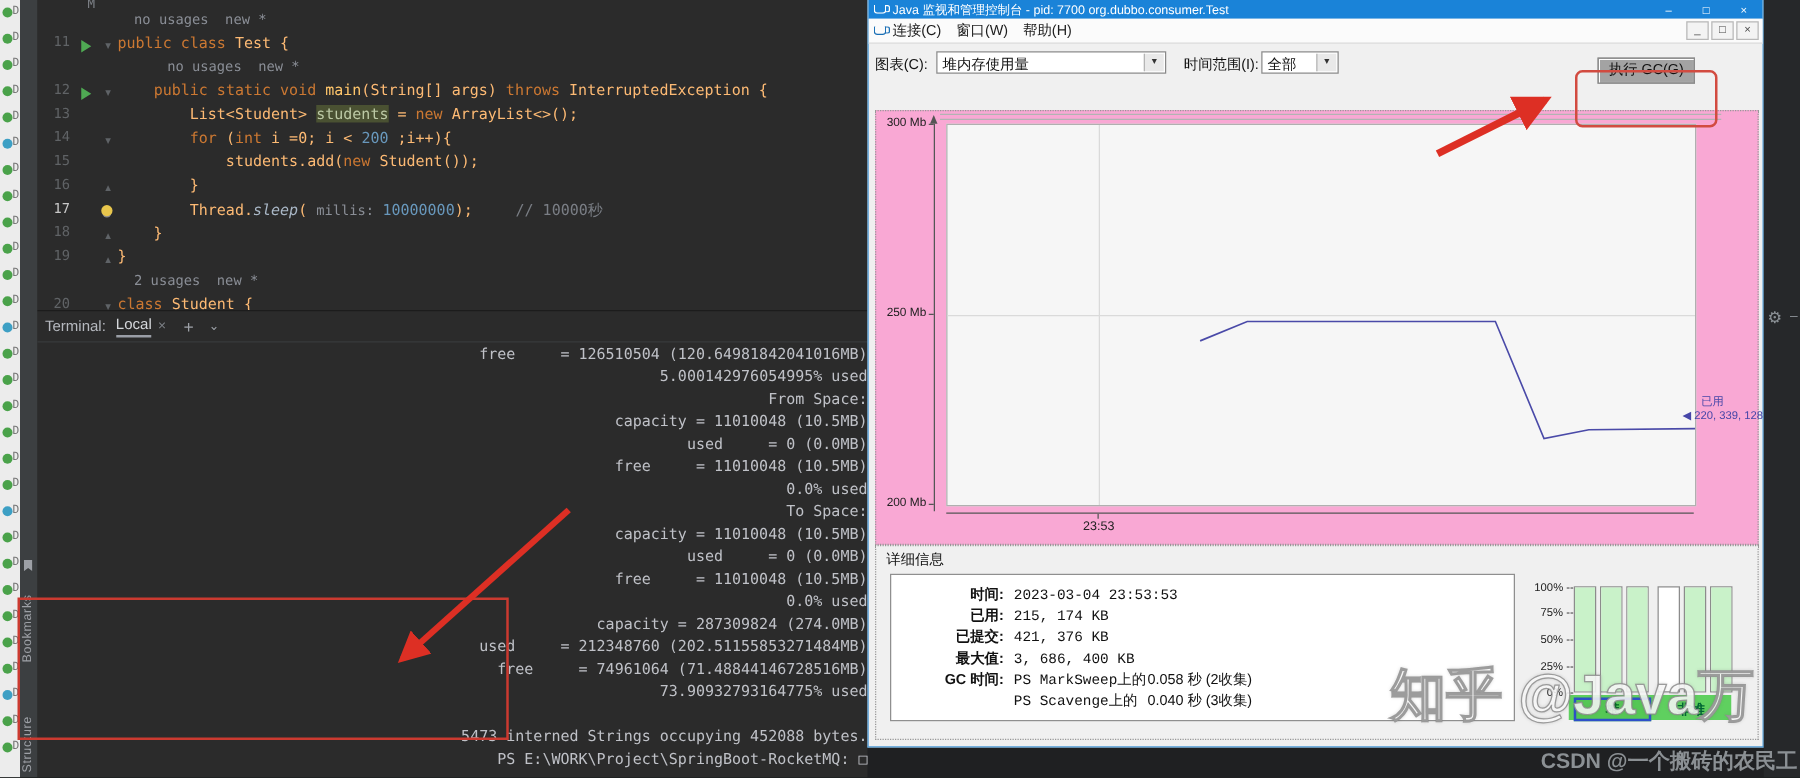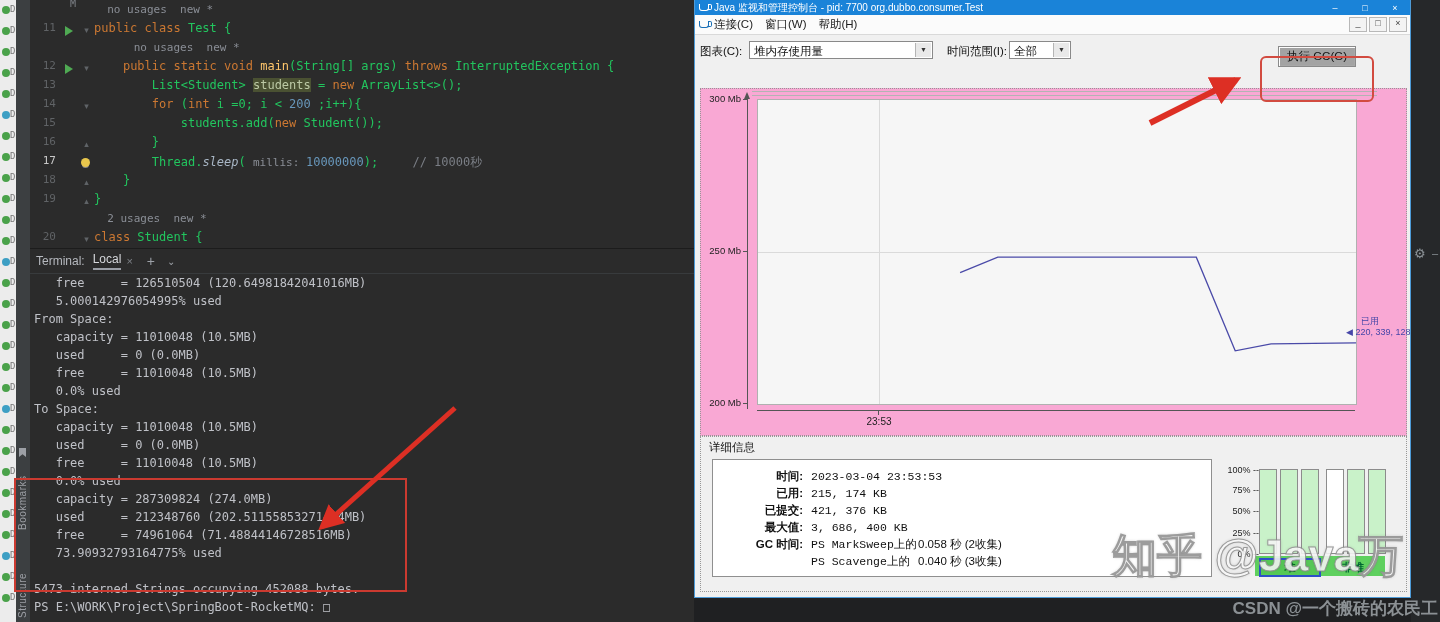--- a/index.html
+++ b/index.html
@@ -8,37 +8,37 @@
   
   #sliver{position:absolute;left:0;top:0;width:16px;height:622px;background:#ececec;}
   .srow{position:relative;height:21px;}
   .sdot{position:absolute;left:2px;top:6px;width:8px;height:8px;border-radius:50%;}
   .sletter{position:absolute;left:10px;top:4px;font:9px "DejaVu Sans Mono",monospace;color:#777;}
   #stripe{position:absolute;left:16px;top:0;width:14px;height:622px;background:#3c3f41;border-right:1px solid #2a2a2a;}
   .vlabel{position:absolute;left:1px;writing-mode:vertical-rl;transform:rotate(180deg);
           font-size:10px;color:#9da0a6;letter-spacing:.5px;}
   
   #editor{position:absolute;left:30px;top:0;width:664px;height:248px;background:#2b2b2b;overflow:hidden;}
-  #code-lines{padding-top:2px;}
+  #code-lines{padding-top:8px;}
   .crow{display:flex;height:19px;line-height:19px;white-space:pre;}
   .lnum{width:26px;flex:none;text-align:right;padding-right:5px;font:11px "DejaVu Sans Mono",monospace;color:#606366;}
   .lnum.cur{color:#c8c8c8;}
   .gico{width:18px;flex:none;position:relative;}
   .run-tri{position:absolute;left:4px;top:5px;width:0;height:0;border-left:8px solid #4faa53;
            border-top:5px solid transparent;border-bottom:5px solid transparent;}
   .fold{width:15px;flex:none;color:#5f6367;font-size:9px;text-align:center;position:relative;}
   .bulb{position:absolute;left:2px;top:4px;width:9px;height:9px;border-radius:50%;background:#e8c64c;
         box-shadow:0 2px 0 -1px #8a8a8a;}
   .ctext{font:12px "DejaVu Sans Mono",monospace;color:#a9b7c6;white-space:pre;}
-  .kw{color:#cc7832;} .pl{color:#22c55e;} .num{color:#6897bb;} .cm{color:#7a7e85;margin-left:27px;}
+  .kw{color:#cc7832;} .pl{color:#fdba74;} .num{color:#6897bb;} .cm{color:#7a7e85;margin-left:27px;}
   .fn{color:#ffc66b;} .it{font-style:italic;}
   .hint{color:#8a8e96;font-size:11px;}
   .hl{background:#4a5132;color:#bcc9a5;}
   
-  #terminal{position:absolute;left:30px;top:248px;width:664px;height:374px;background:#2b2b2b;border-top:1px solid #1c1c1c;}
+  #terminal{position:absolute;left:30px;top:248px;width:664px;height:374px;background:#2b2b2b;border-top:1px solid #1c1c1c;text-align:right;}
   #term-header{height:24px;display:flex;align-items:center;border-bottom:1px solid #383b3d;
                font-size:12px;color:#b6b9bf;padding-left:6px;}
   #term-tab{margin-left:8px;color:#d5d7db;position:relative;padding-bottom:2px;border-bottom:2px solid #9a9ea6;}
   #term-tab-close{margin-left:5px;color:#7d8187;font-size:11px;}
   #term-plus{margin-left:14px;color:#9da1a8;font-size:14px;}
   #term-chevron{margin-left:12px;color:#9da1a8;font-size:10px;}
   #term-lines{padding:2px 0 0 4px;}
   .tline{height:18px;line-height:18px;font:12px "DejaVu Sans Mono",monospace;color:#bfc1c7;white-space:pre;}
   
   #term-redbox{position:absolute;left:14px;top:478px;width:389px;height:110px;border:2px solid #cb3a30;z-index:40;}

